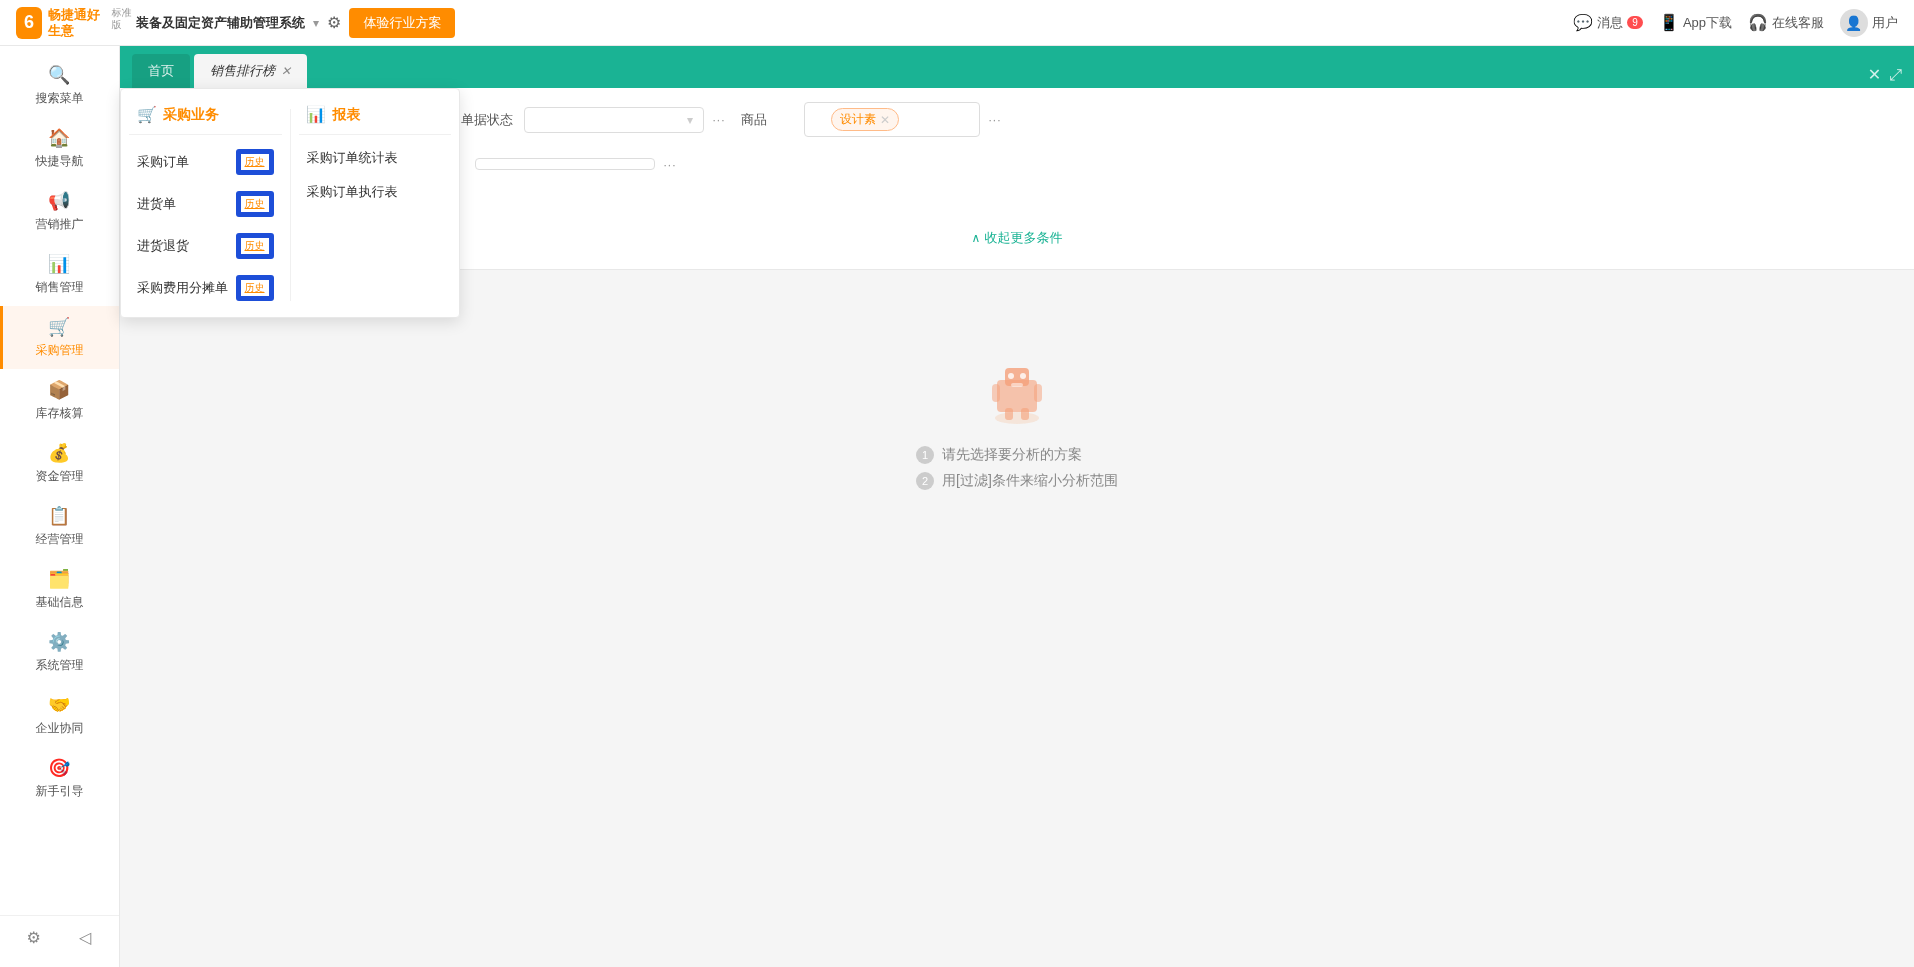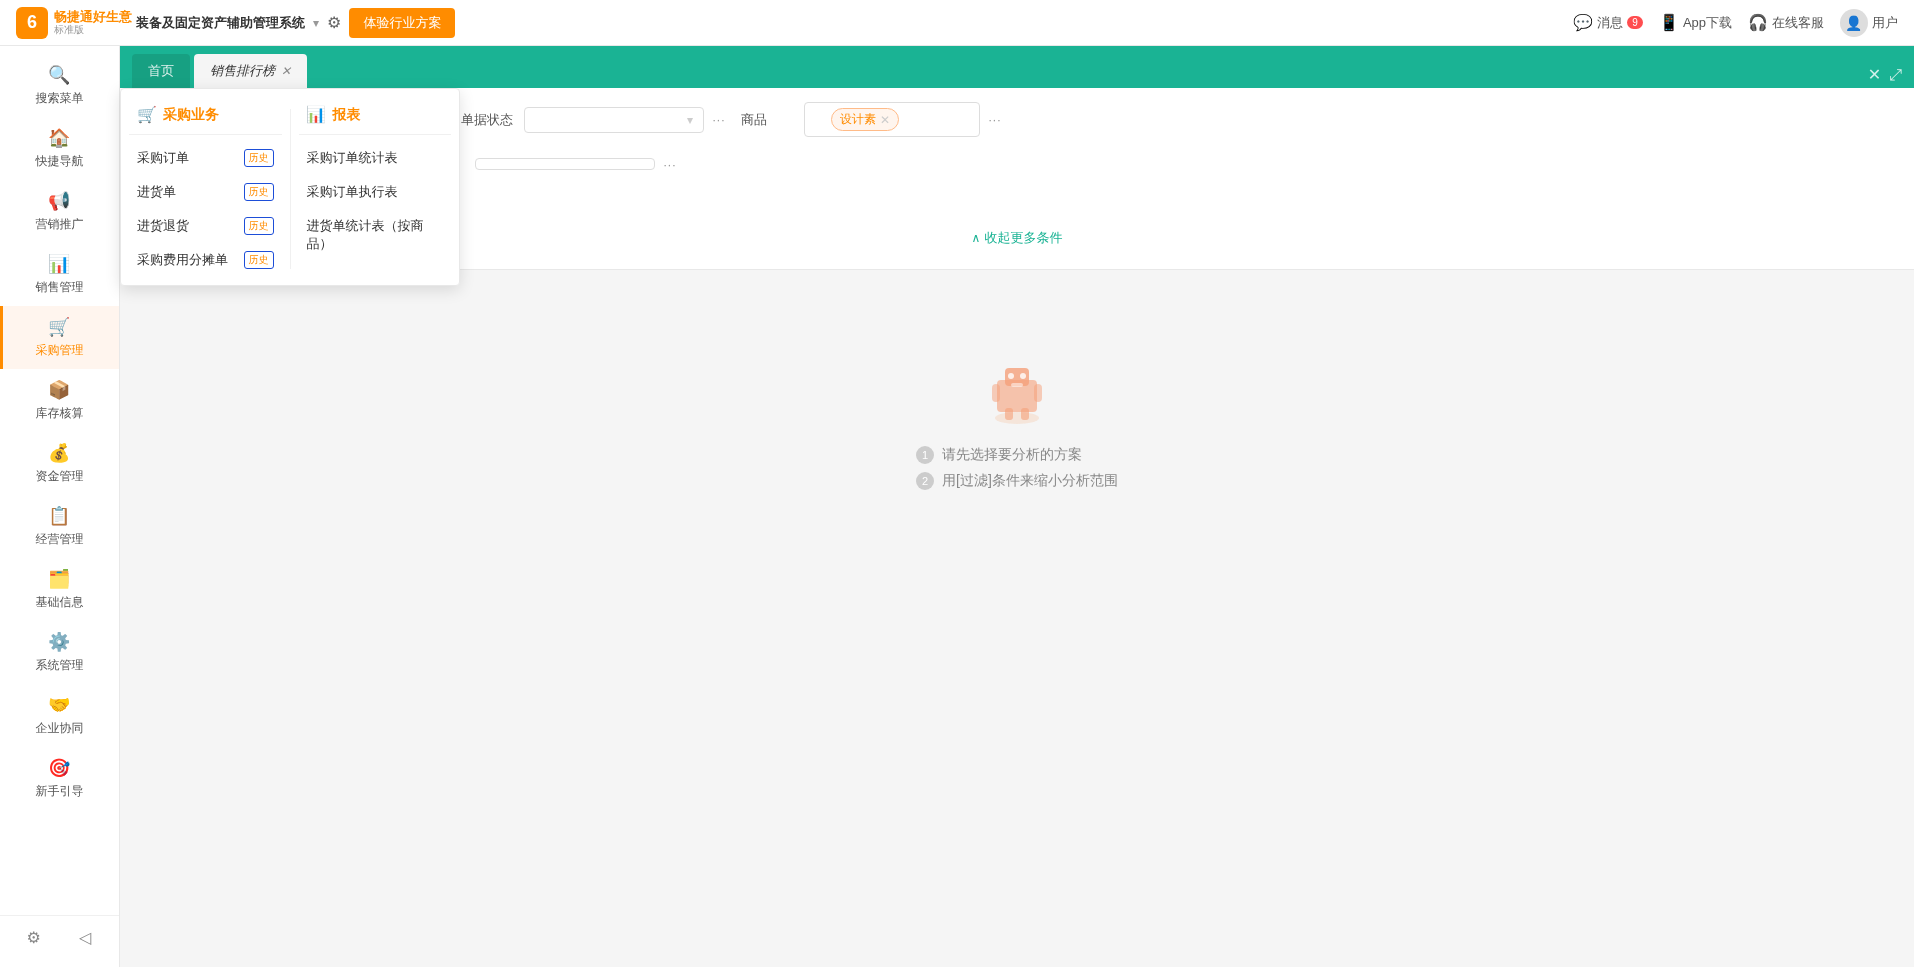--- a/index.html
+++ b/index.html
@@ -30,21 +30,21 @@
       border-radius: 6px;
       display: flex;
       align-items: center;
       justify-content: center;
       color: #fff;
       font-size: 18px;
       font-weight: bold;
     }
     .logo-text {
       display: flex;
-      flex-direction: column;
+      flex-direction: row;
       line-height: 1.2;
     }
     .logo-text .main { color: #ff8c00; font-size: 13px; font-weight: bold; }
     .logo-text .sub { color: #999; font-size: 10px; }
     .header-nav {
       flex: 1;
       display: flex;
       align-items: center;
       gap: 8px;
     }
@@ -411,25 +411,26 @@
       display: flex;
       align-items: center;
       justify-content: space-between;
       padding: 8px 8px;
       cursor: pointer;
       color: #333;
       font-size: 13px;
       border-radius: 3px;
     }
     .history-badge {
-      border: 1px solid #1d4ed8;
+      border: 5px solid #1d4ed8;
       color: #ff8c00;
       font-size: 10px;
       padding: 1px 4px;
       border-radius: 3px;
+      text-decoration: underline;
     }
     .dropdown-divider {
       width: 1px;
       background: #f0f0f0;
       margin: 8px 0;
     }
 
     
     .nav-arrow {
       font-size: 12px;
@@ -686,17 +687,14 @@
     <div class="dropdown-col-title">
       <span class="icon">📊</span>
       <span>报表</span>
     </div>
     <div class="dropdown-item">
       <span>采购订单统计表</span>
     </div>
     <div class="dropdown-item">
       <span>采购订单执行表</span>
     </div>
-    <div class="dropdown-item">
-      <span>进货单统计表（按商品）</span>
-    </div>
   </div>
 </div>
 
 </body></html>

